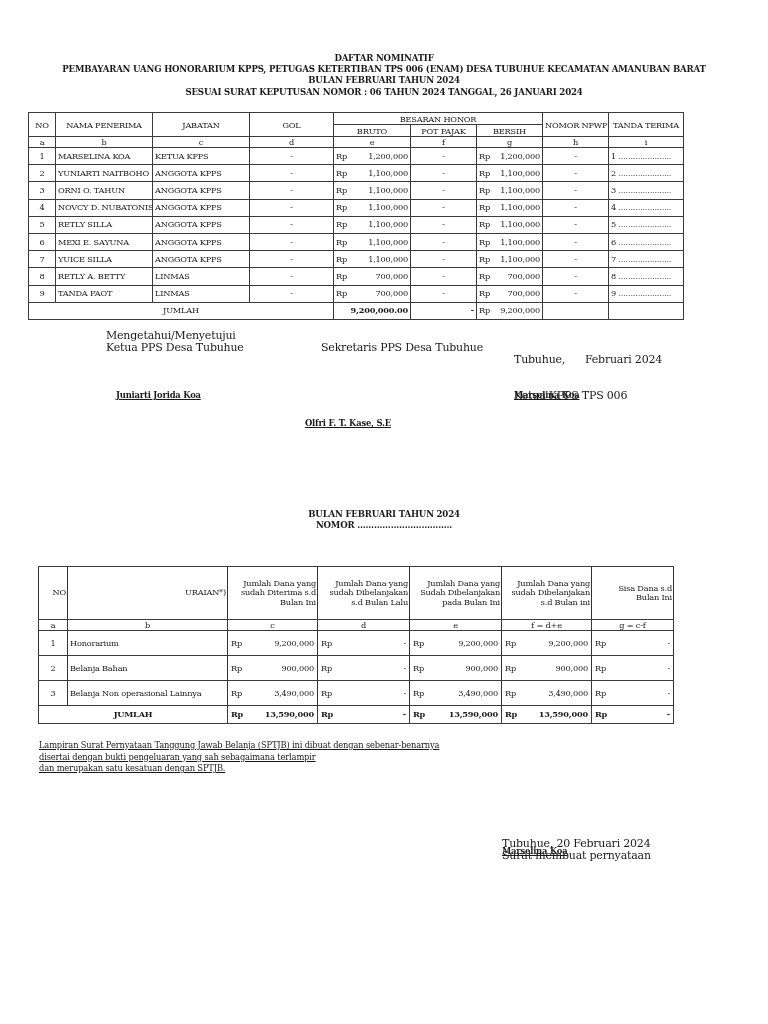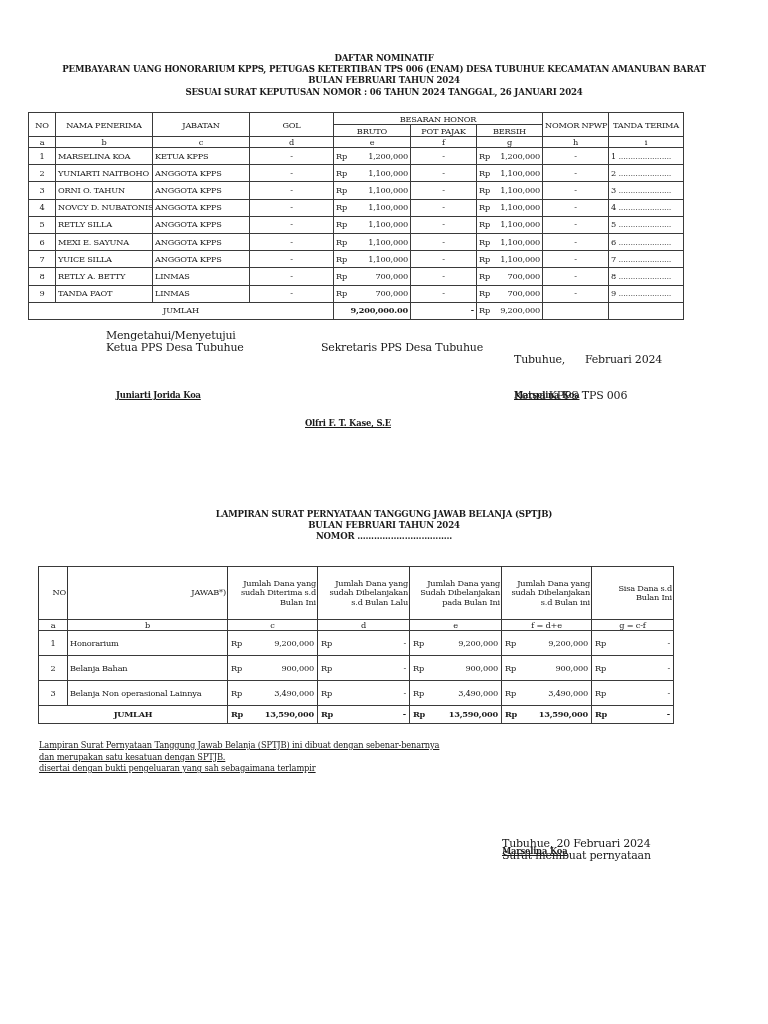--- a/index.html
+++ b/index.html
@@ -309,39 +309,38 @@
 </div>
 <div class="abs sig" style="left:514px; top:330px; white-space:pre;">
   <div>Tubuhue,      Februari 2024</div>
   <div>Ketua KPPS TPS 006</div>
 </div>
 <div class="abs sig-name" style="left:116px; top:390px;">Juniarti Jorida Koa</div>
 <div class="abs sig-name" style="left:305px; top:390px;margin-top:28px;">Olfri F. T. Kase, S.E</div>
 <div class="abs sig-name" style="left:514px; top:390px;">Marselina Koa</div>
 
 <div class="abs title-block t2">
-  <div class="line">LAMPIRAN SURAT PERNYATAAN TANGGUNG JAWAB BELANJA (SPTJB)</div>
   <div class="line">BULAN FEBRUARI TAHUN 2024</div>
   <div class="line">NOMOR ..................................</div>
 </div>
 
 <table id="tbl2">
   <colgroup>
     <col style="width:29px">
       <col style="width:160px">
       <col style="width:90px">
       <col style="width:92px">
     <col style="width:92px">
       <col style="width:90px">
       <col style="width:82px">
   </colgroup>
   <thead>
     <tr>
       <th>NO</th>
-      <th>JAWAB*)</th>
+      <th>URAIAN*)</th>
       <th>Jumlah Dana yang sudah Diterima s.d Bulan Ini</th>
       <th>Jumlah Dana yang sudah Dibelanjakan s.d Bulan Lalu</th>
       <th>Jumlah Dana yang Sudah Dibelanjakan pada Bulan Ini</th>
       <th>Jumlah Dana yang sudah Dibelanjakan s.d Bulan ini</th>
       <th>Sisa Dana s.d Bulan Ini</th>
     </tr>
   </thead>
   <tbody id="tbl2-body">
     <tr class="letters">
       <td>a</td>
@@ -485,21 +484,21 @@
             <span>Rp</span>
             <span>-</span>
           </div>
         </td>
       </tr>
     </tbody>
 </table>
 
 <div class="abs para">
   <div>Lampiran Surat Pernyataan Tanggung Jawab Belanja (SPTJB) ini dibuat dengan sebenar-benarnya</div>
+  <div>disertai dengan bukti pengeluaran yang sah sebagaimana terlampir</div>
   <div>dan merupakan satu kesatuan dengan SPTJB.</div>
-  <div>disertai dengan bukti pengeluaran yang sah sebagaimana terlampir</div>
 </div>
 
 <div class="abs sig" style="left:502px; top:828px;margin-top:10px;">
   <div>Tubuhue, 20 Februari 2024</div>
   <div>Surat membuat pernyataan</div>
 </div>
 <div class="abs sig-name" style="left:502px; top:846px;">Marselina Koa</div>
 
 </body></html>

